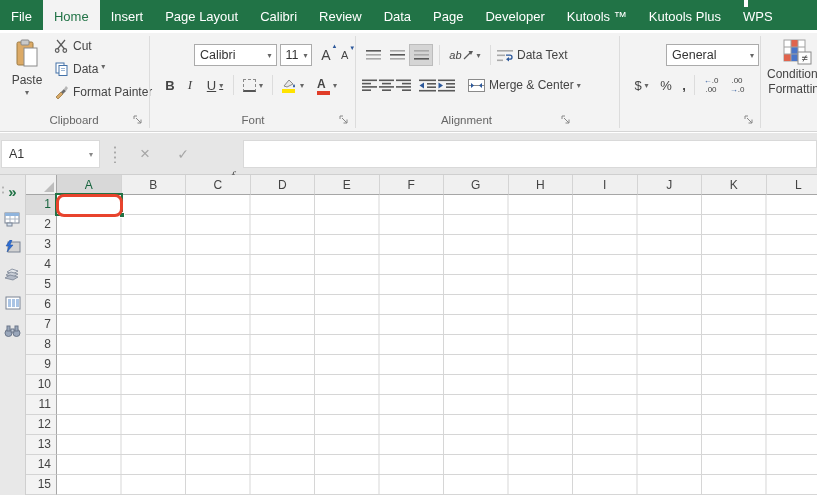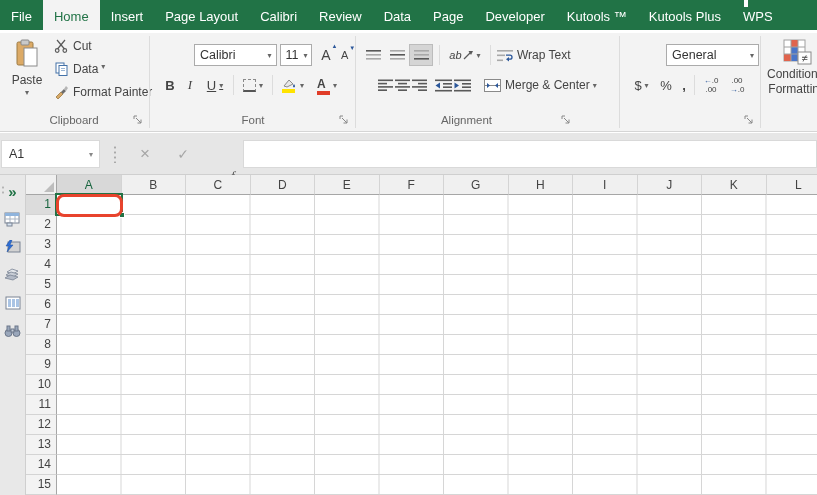--- a/index.html
+++ b/index.html
@@ -280,24 +280,24 @@
       <div class="wrap-btn">
         <span style="margin-right:4px;">
           <svg width="16" height="13" viewBox="0 0 16 13">
             <rect x="0" y="1" width="16" height="1.6" fill="#a9a9a9"></rect>
             <rect x="0" y="5.5" width="8" height="1.6" fill="#a9a9a9"></rect>
             <path d="M9 6.2 h4 q2 0 2 2 q0 2 -2 2 h-2" fill="none" stroke="#2b579a" stroke-width="1.3"></path>
             <path d="M12 8 L9 10.2 L12 12.4 Z" fill="#2b579a"></path>
             <rect x="0" y="10.5" width="6" height="1.6" fill="#a9a9a9"></rect>
           </svg>
         </span>
-        <span>Wrap Text</span>
-      </div>
-    </div>
-    <div class="row2" style="padding-left:20px;">
+        <span>Data Text</span>
+      </div>
+    </div>
+    <div class="row2" style="padding-left:4px;">
       <div class="btn" style="width:24px;">
         <svg class="align-ico" width="15" height="13" viewBox="0 0 15 13">
           <rect x="0" y="0.5" width="15" height="1.6" fill="#595959"></rect>
             <rect x="0" y="3.8" width="9" height="1.6" fill="#595959"></rect>
           <rect x="0" y="7.1" width="15" height="1.6" fill="#595959"></rect>
             <rect x="0" y="10.4" width="9" height="1.6" fill="#595959"></rect>
         </svg>
       </div>
       <div class="btn" style="width:24px;">
         <svg class="align-ico" width="15" height="13" viewBox="0 0 15 13">

